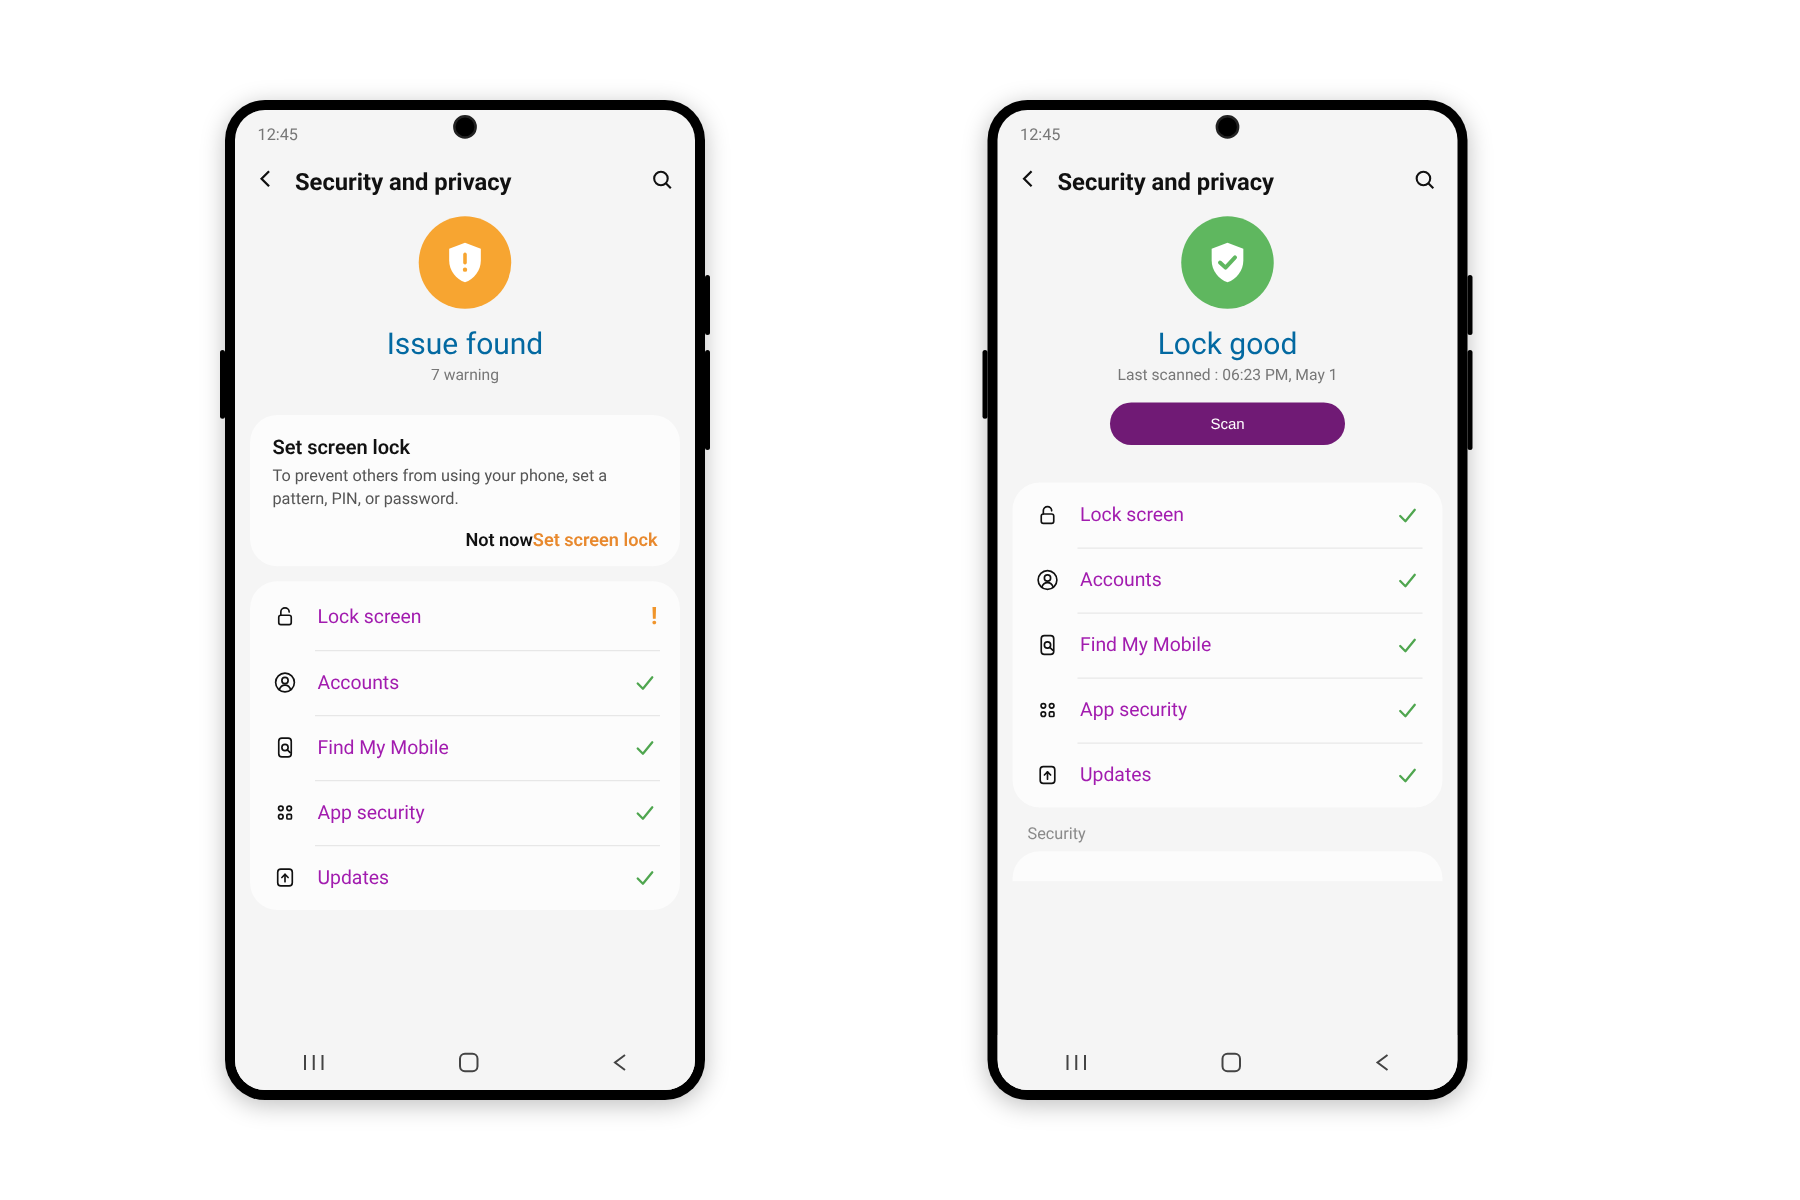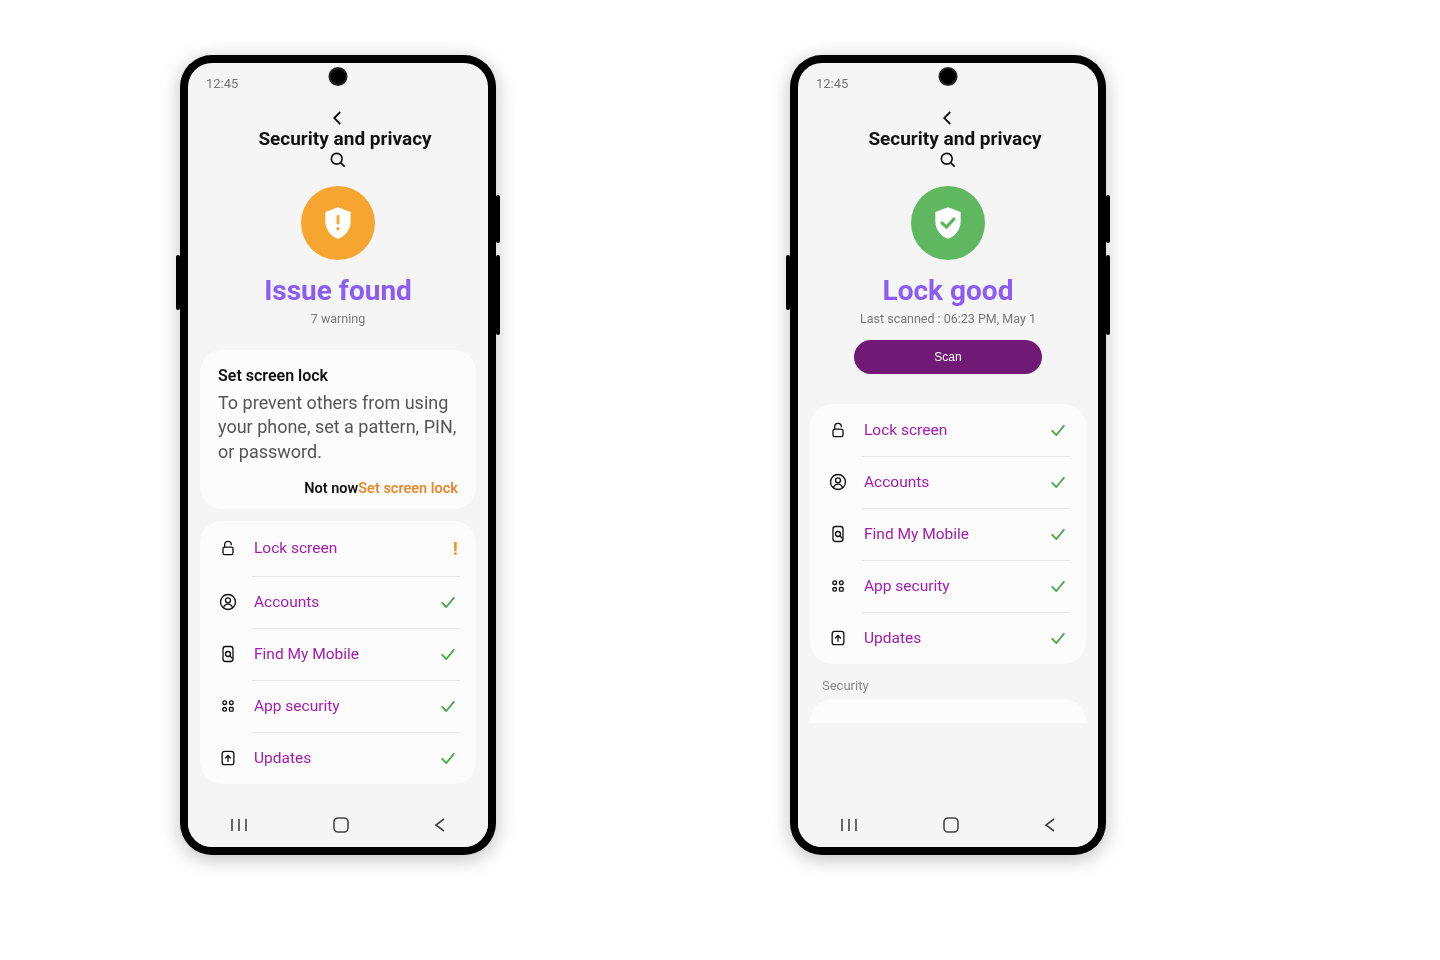--- a/index.html
+++ b/index.html
@@ -1,40 +1,40 @@
 <!DOCTYPE html>
 <html><head>
 <meta charset="utf-8">
 <style>
   html,body{margin:0;padding:0;background:#fff;font-family:-apple-system,BlinkMacSystemFont,"Segoe UI",Roboto,Arial,sans-serif;}
   .canvas{width:1440px;height:960px;position:relative;}
-  .phone{position:absolute;width:316px;height:800px;border-radius:32px;background:#000;box-shadow:0 4px 20px rgba(0,0,0,.25);}
+  .phone{position:absolute;width:384px;height:800px;border-radius:32px;background:#000;box-shadow:0 4px 20px rgba(0,0,0,.25);margin-top:25px;}
   .phone.left{left:180px;top:55px;}
   .phone.right{left:790px;top:55px;}
   .side-btn{position:absolute;background:#000;border-radius:3px;}
   .btn-r1{right:-4px;top:140px;width:4px;height:48px;}
   .btn-r2{right:-4px;top:200px;width:4px;height:80px;}
   .btn-l1{left:-4px;top:200px;width:4px;height:55px;}
   .screen{position:absolute;left:8px;right:8px;top:8px;bottom:8px;border-radius:24px;background:#f5f5f5;overflow:hidden;display:flex;flex-direction:column;}
   .camera{position:absolute;left:50%;top:12px;transform:translateX(-50%);width:15px;height:15px;border-radius:50%;background:#000;z-index:5;border:2px solid #222;}
   .statusbar{height:32px;display:flex;align-items:center;padding:4px 18px 0;}
   .statusbar .time{font-size:13px;color:#777;}
-  .appbar{display:flex;align-items:center;padding:10px 16px 8px;flex-direction:column;}
+  .appbar{display:flex;align-items:flex-start;padding:10px 16px 8px;}
   .appbar .title{font-size:19px;font-weight:700;color:#111;margin-left:14px;flex:1;}
   .hero{display:flex;flex-direction:column;align-items:center;padding:8px 0 12px;}
   .hero-icon{width:74px;height:74px;border-radius:50%;display:flex;align-items:center;justify-content:center;position:relative;}
   .hero-icon.warn{background:#f7a531;}
   .hero-icon.ok{background:#5fb75f;}
   .hero-icon::before{content:"";position:absolute;inset:-7px;border-radius:50%;background:rgba(0,0,0,.04);z-index:-1;}
-  .hero-title{margin-top:14px;font-size:28px;font-weight:700;color:#8b5cf6;}
+  .hero-title{margin-top:14px;font-size:24px;font-weight:400;color:#0369a1;}
   .hero-sub{margin-top:4px;font-size:12.5px;color:#777;}
   .scan-btn{margin-top:14px;background:#701a75;color:#fff;font-size:12px;font-weight:400;border:none;border-radius:22px;padding:10px 80px;}
   .card{margin:12px 12px 0;background:#fcfcfc;border-radius:22px;padding:16px 18px 12px;}
   .card .ct{font-size:16px;font-weight:600;color:#111;}
-  .card .cd{font-size:18px;color:#555;margin-top:6px;line-height:1.35;}
+  .card .cd{font-size:13px;color:#555;margin-top:6px;line-height:1.35;}
   .card-actions{display:flex;justify-content:flex-end;margin-top:16px;}
   .card-actions .a{font-size:14.5px;font-weight:600;}
   .a.dark{color:#111;}
   .a.accent{color:#e8892e;}
   .list{margin:12px 12px 0;background:#fcfcfc;border-radius:22px;overflow:hidden;}
   .row{display:flex;align-items:center;padding:16px 18px;position:relative;}
   .row+.row::before{content:"";position:absolute;left:52px;right:16px;top:0;height:1px;background:#e7e7e7;}
   .row .lbl{flex:1;font-size:15.5px;color:#a21caf;margin-left:16px;}
   .status-ok{color:#4fa64f;}
   .status-warn{color:#f0952b;font-size:19px;font-weight:700;}

